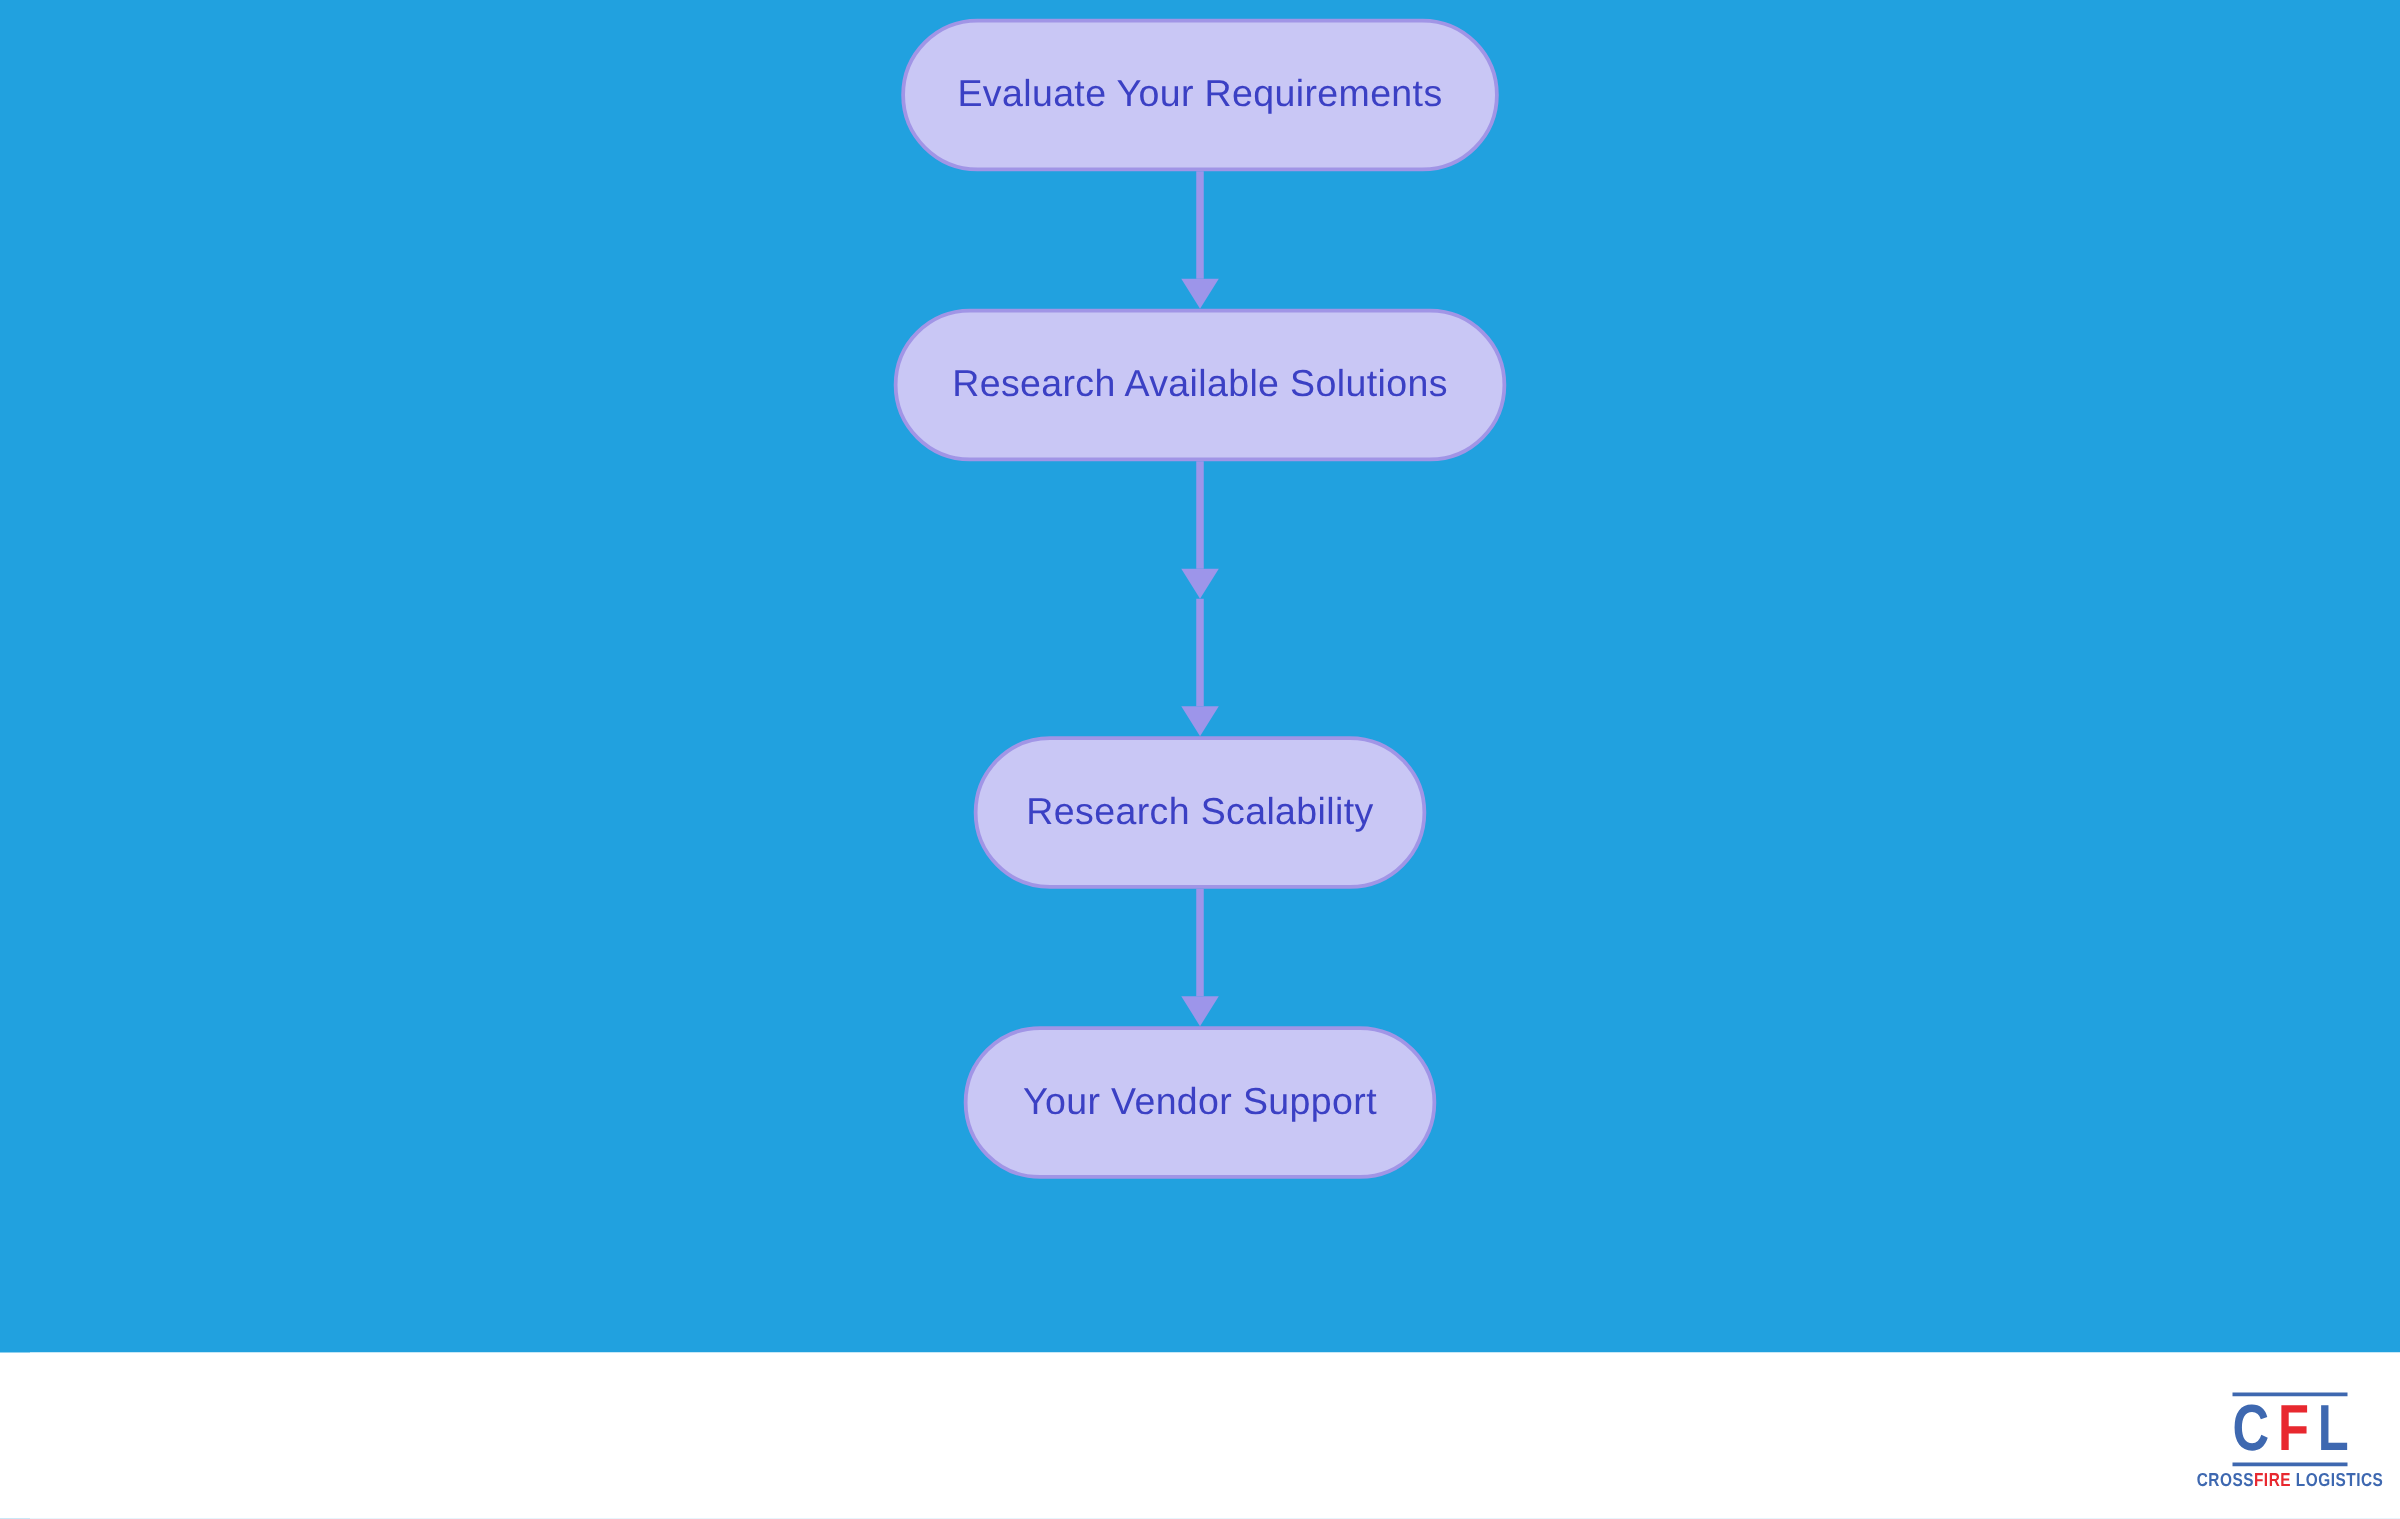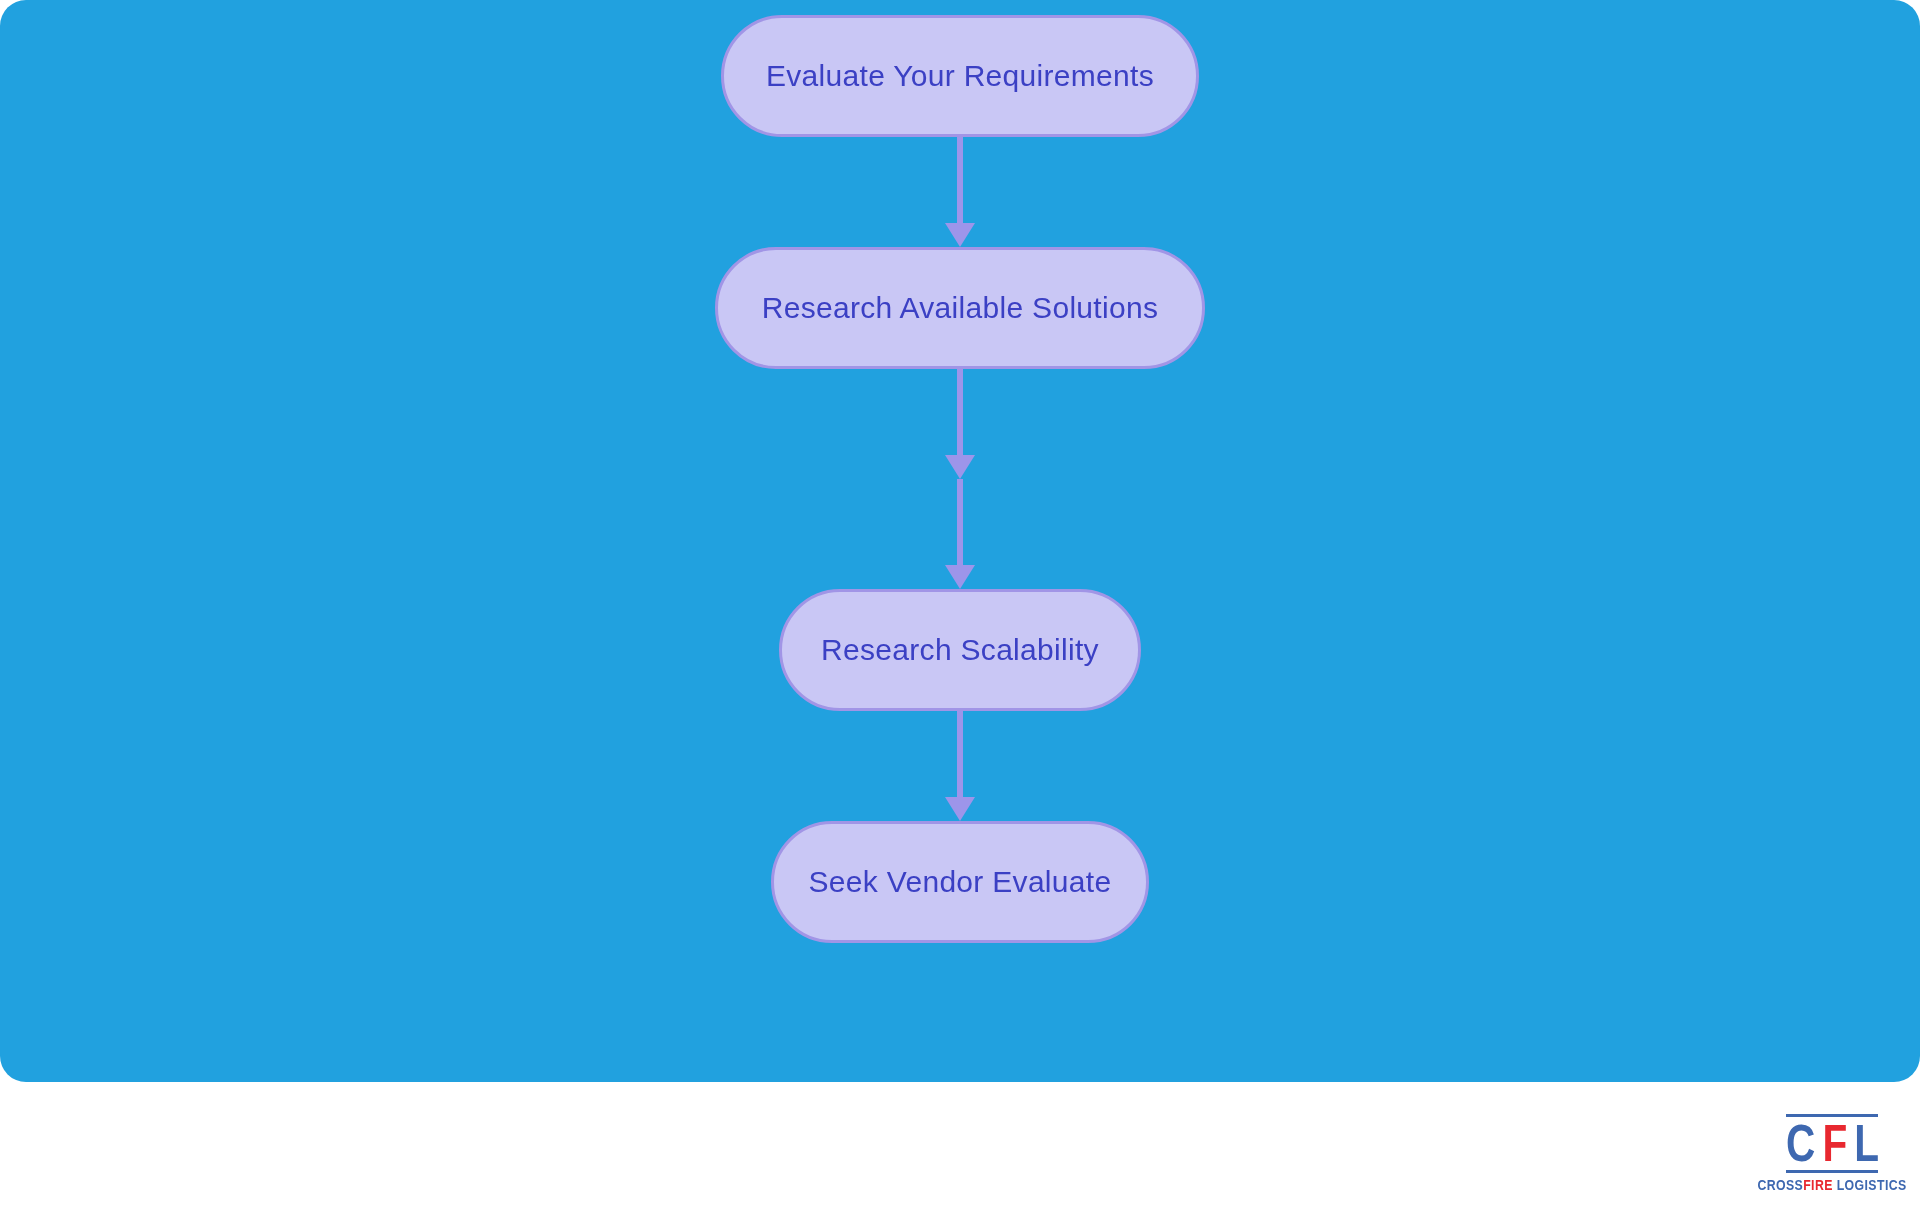--- a/index.html
+++ b/index.html
@@ -23,21 +23,20 @@
     width: 1920px;
     height: 1215px;
     display: flex;
     flex-direction: column;
   }
   .canvas {
     width: 100%;
     height: 1082px;
     background: var(--canvas-bg);
     position: relative;
-    border-radius: 26px;
   }
   .flow {
     position: absolute;
     top: 15px;
     left: 50%;
     transform: translateX(-50%);
     display: flex;
     flex-direction: column;
     align-items: center;
   }
@@ -154,21 +153,21 @@
       <div class="node" style="width:362px">
         <span class="node-label">Research Scalability</span>
       </div>
 
       <div class="arrow">
         <div class="arrow-shaft"></div>
         <div class="arrow-head"></div>
       </div>
 
       <div class="node" style="width:378px">
-        <span class="node-label">Seek Vendor Evaluate</span>
+        <span class="node-label">Your Vendor Support</span>
       </div>
 
     </div>
   </div>
 
   <div class="footer">
     <div class="logo">
       <div class="logo-bar"></div>
       <div class="logo-monogram">
         <span class="lg-blue">C</span><span class="lg-red">F</span><span class="lg-blue">L</span>

